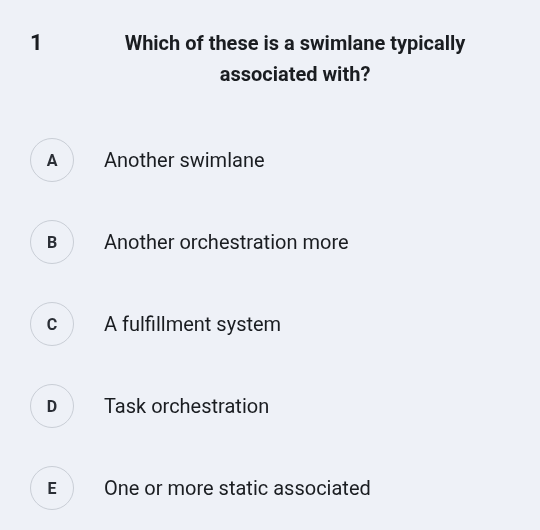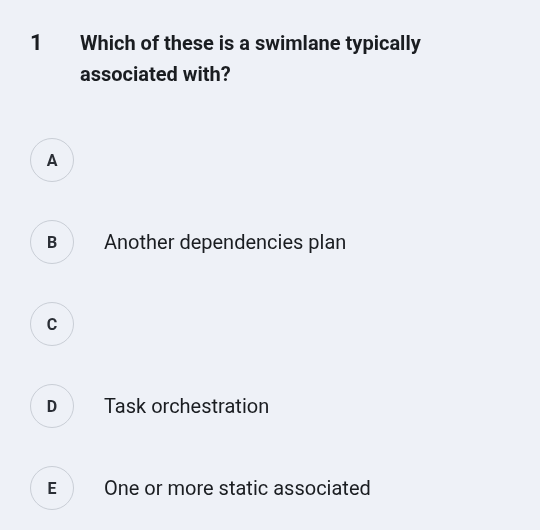--- a/index.html
+++ b/index.html
@@ -27,20 +27,21 @@
       color: #1a1d21;
       line-height: 1.4;
       min-width: 20px;
     }
     .question-text {
       font-size: 20px;
       font-weight: 700;
       color: #1a1d21;
       line-height: 1.55;
       flex: 1;
+      text-align: center;
     }
     .options {
       display: flex;
       flex-direction: column;
       gap: 38px;
       padding-left: 0;
     }
     .option {
       display: flex;
       align-items: center;
@@ -72,27 +73,29 @@
 <body>
 
 <div class="question-row">
   <div class="question-number">1</div>
   <div class="question-text">Which of these is a swimlane typically associated with?</div>
 </div>
 
 <div class="options">
   <div class="option">
     <div class="option-letter">A</div>
+    <div class="option-text">Another swimlane</div>
   </div>
   <div class="option">
     <div class="option-letter">B</div>
-    <div class="option-text">Another dependencies plan</div>
+    <div class="option-text">Another orchestration more</div>
   </div>
   <div class="option">
     <div class="option-letter">C</div>
+    <div class="option-text">A fulfillment system</div>
   </div>
   <div class="option">
     <div class="option-letter">D</div>
     <div class="option-text">Task orchestration</div>
   </div>
   <div class="option">
     <div class="option-letter">E</div>
     <div class="option-text">One or more static associated</div>
   </div>
 </div>

